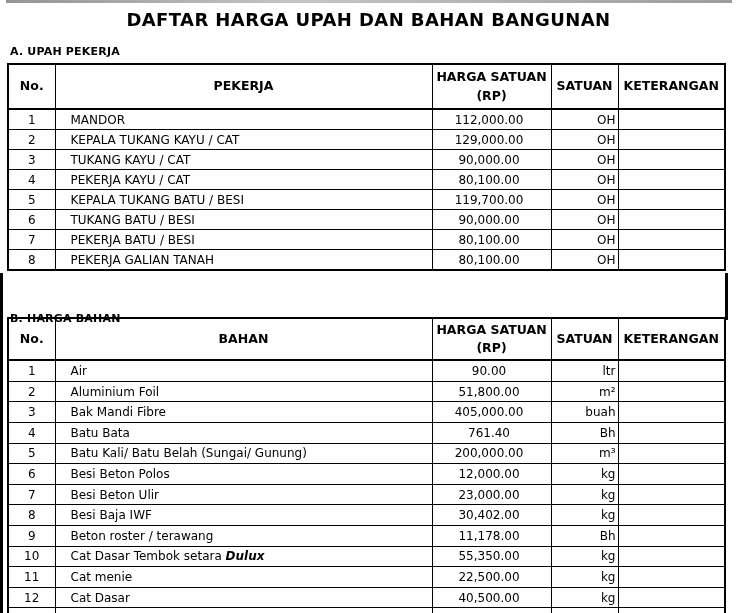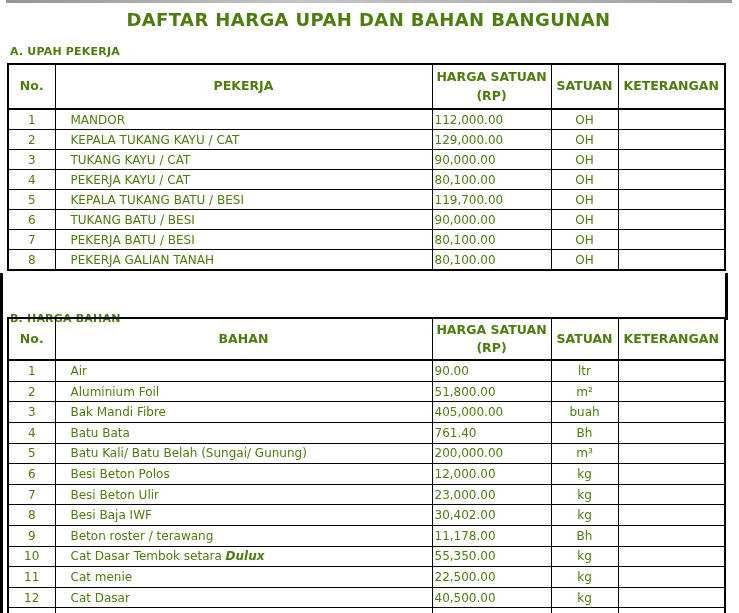--- a/index.html
+++ b/index.html
@@ -1,18 +1,18 @@
 <!DOCTYPE html>
 <html><head>
 <meta charset="utf-8">
 <style>
   html,body { margin:0; padding:0; background:#ffffff; }
   .page {
     position:relative; width:739px; height:613px; background:#ffffff;
-    overflow:hidden; color:#4d7c0f;
+    overflow:hidden; color:#000000;
     font-family:"DejaVu Sans","Liberation Sans",sans-serif;
   }
   .scan-band {
     position:absolute; top:0; left:6px; width:726px; height:3px;
     background:linear-gradient(90deg, rgba(60,60,60,.55), rgba(90,90,90,.35) 40%, rgba(60,60,60,.5));
   }
   .doc-title {
     position:absolute; top:9px; left:10px; width:717px; margin:0;
     text-align:center; font-size:18px; font-weight:bold; letter-spacing:.4px;
   }
@@ -36,22 +36,22 @@
     line-height:1.45; padding:2px 1px; vertical-align:middle;
   }
   .price-table thead th { border-bottom:2.5px solid #000; }
   .table-a thead th { height:39px; }
   .table-b thead th { height:34px; }
   .table-a td { height:19px; }
   .table-b td { height:19.6px; }
   .price-table td { padding:0 2px; vertical-align:middle; line-height:1; }
   td.td-no   { text-align:center; }
   td.td-item { text-align:left; padding-left:15px; }
-  td.td-price{ text-align:left; padding-right:7px;margin-top:23px; }
-  td.td-unit { text-align:center; }
+  td.td-price{ text-align:center; padding-right:7px;margin-top:23px; }
+  td.td-unit { text-align:right; }
   td.td-note { }
   .it { font-style:italic;font-weight:bold; }
 
   .page-edge-left  { position:absolute; left:0;   top:273px; width:2.5px; height:340px; background:#000; }
   .page-edge-right { position:absolute; left:725px; top:273px; width:2.5px; height:47px; background:#000; }
 </style>
 </head>
 <body>
 
 <div class="page">

